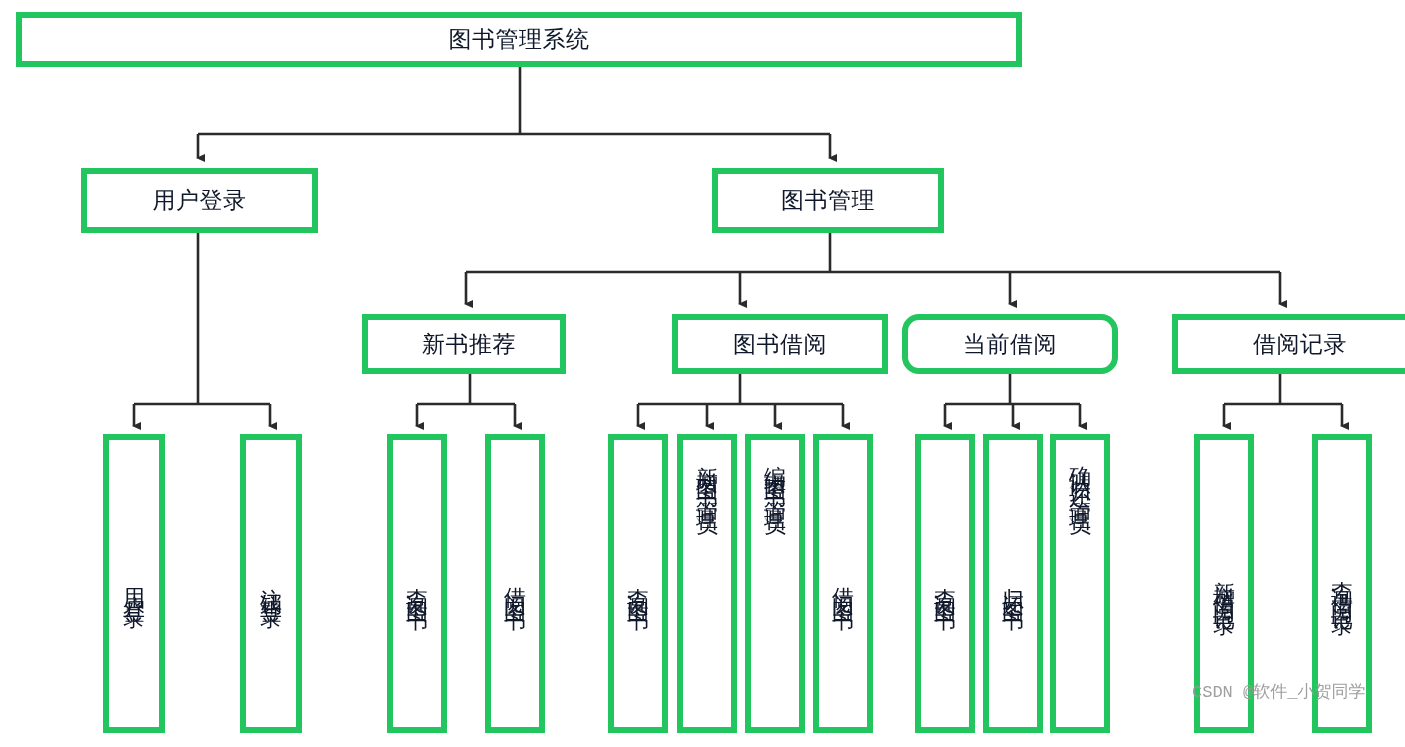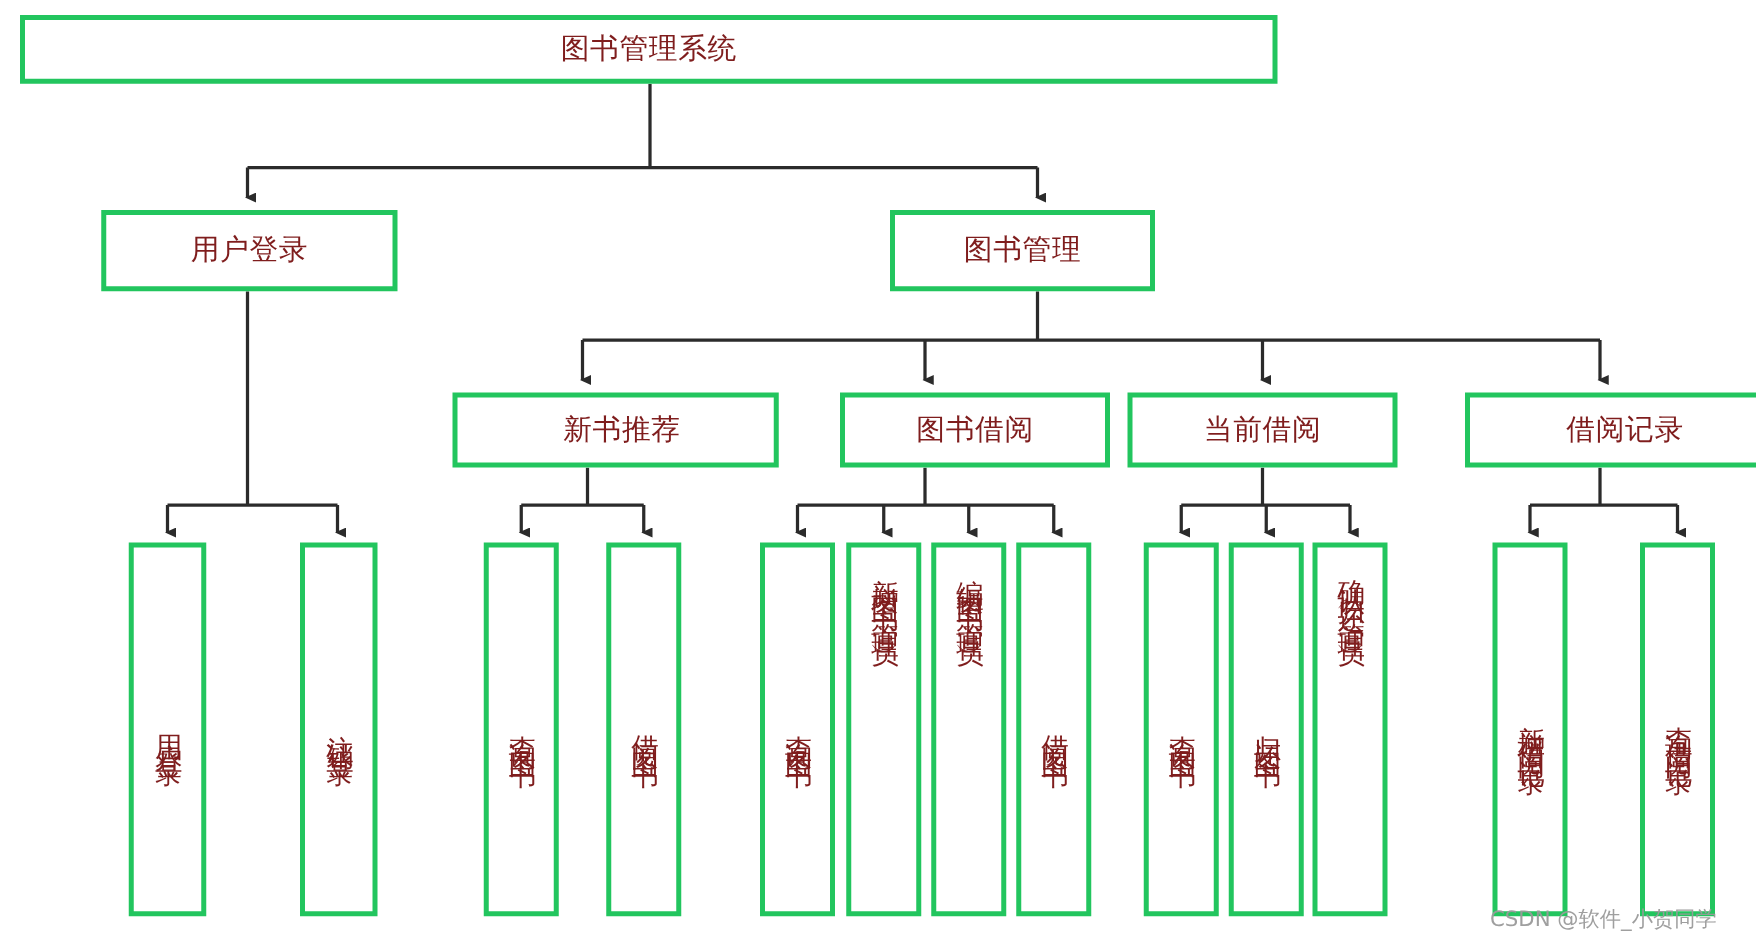--- a/index.html
+++ b/index.html
@@ -22,26 +22,26 @@
     position: absolute;
     left: 0;
     top: 0;
     width: 1405px;
     height: 747px;
     pointer-events: none;
   }
   .node {
     position: absolute;
     box-sizing: border-box;
-    border: 4px solid #22c55e;
+    border: 6px solid #22c55e;
     background: #ffffff;
     display: flex;
     align-items: center;
     justify-content: center;
-    color: #7f1d1d;
+    color: #0f172a;
   }
   .node .lbl {
     display: block;
     text-align: center;
     line-height: 1.0;
     white-space: pre;
   }
   
   .node.horiz .lbl {
     font-size: 23px;
@@ -131,31 +131,31 @@
     </g>
   </svg>
 
   <div class="node horiz root" style="left:16px; top:12px; width:1006px; height:55px;">
     <span class="lbl">图书管理系统</span>
   </div>
 
   <div class="node horiz" style="left:81px; top:168px; width:237px; height:65px;">
     <span class="lbl">用户登录</span>
   </div>
-  <div class="node horiz" style="left:712px; top:168px; width:212px; height:65px;">
+  <div class="node horiz" style="left:712px; top:168px; width:232px; height:65px;">
     <span class="lbl">图书管理</span>
   </div>
 
-  <div class="node horiz" style="left:362px; top:314px; width:261px; height:60px;padding-left:10px;">
+  <div class="node horiz" style="left:362px; top:314px; width:204px; height:60px;padding-left:10px;">
     <span class="lbl">新书推荐</span>
   </div>
   <div class="node horiz" style="left:632px; top:314px; width:216px; height:60px;margin-left:40px;">
     <span class="lbl">图书借阅</span>
   </div>
-  <div class="node horiz" style="left:902px; top:314px; width:216px; height:60px;">
+  <div class="node horiz" style="left:902px; top:314px; width:216px; height:60px;border-radius:17px;">
     <span class="lbl">当前借阅</span>
   </div>
   <div class="node horiz" style="left:1172px; top:314px; width:256px; height:60px;">
     <span class="lbl">借阅记录</span>
   </div>
 
   <div class="node vert mid" style="left:103px; top:434px; width:62px; height:299px;">
     <span class="lbl">用户登录</span>
   </div>
   <div class="node vert mid" style="left:240px; top:434px; width:62px; height:299px;">
@@ -192,15 +192,15 @@
     <span class="lbl">确认归还（管理员）</span>
   </div>
 
   <div class="node vert mid" style="left:1194px; top:434px; width:60px; height:299px;">
     <span class="lbl">新增借阅记录</span>
   </div>
   <div class="node vert mid" style="left:1312px; top:434px; width:60px; height:299px;">
     <span class="lbl">查询借阅记录</span>
   </div>
 
-  <div class="watermark" style="left:1192px; top:724px;">CSDN @软件_小贺同学</div>
+  <div class="watermark" style="left:1192px; top:680px;font-family:Liberation Mono, monospace;">CSDN @软件_小贺同学</div>
 
 </div>
 
 </body></html>

